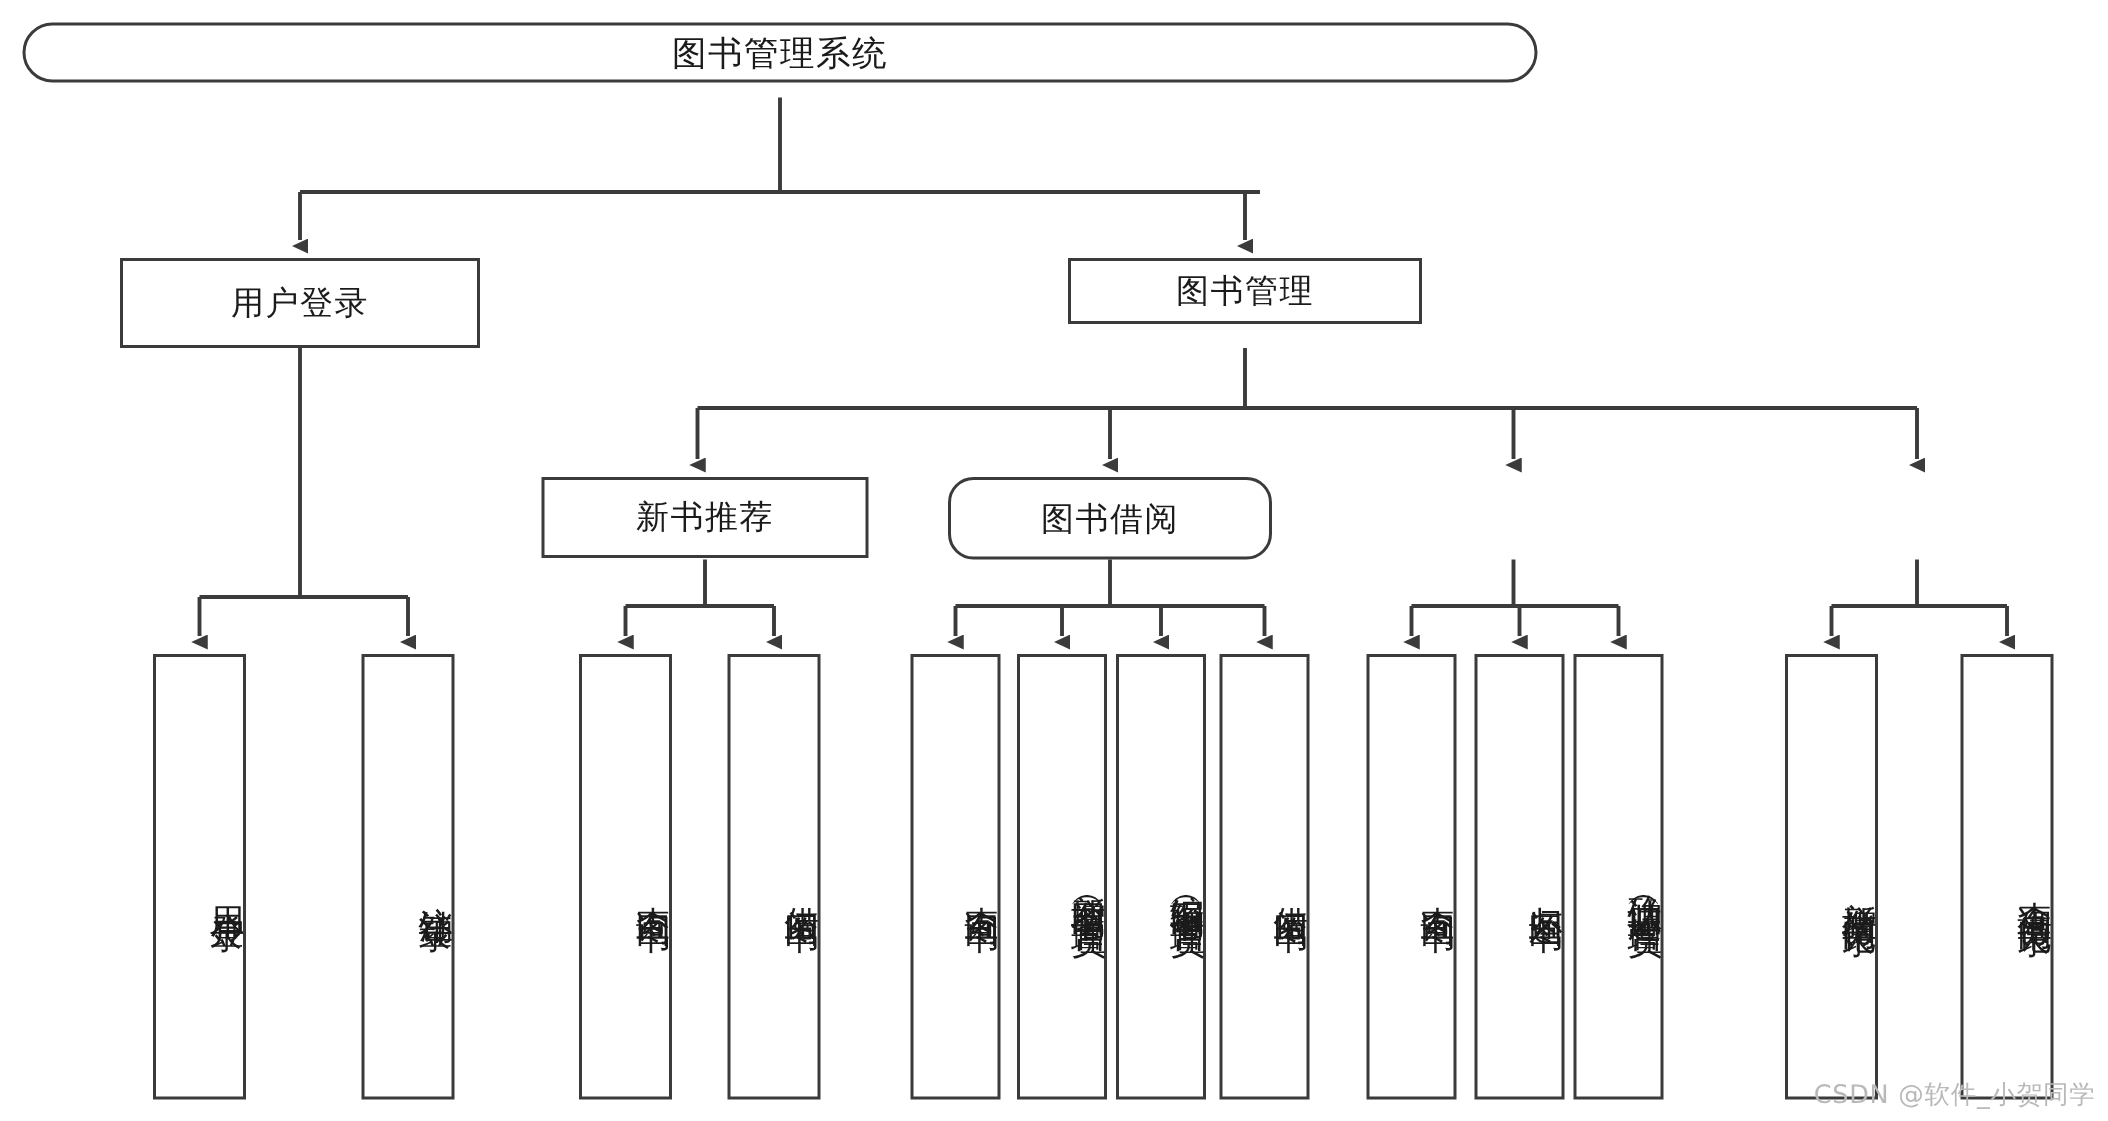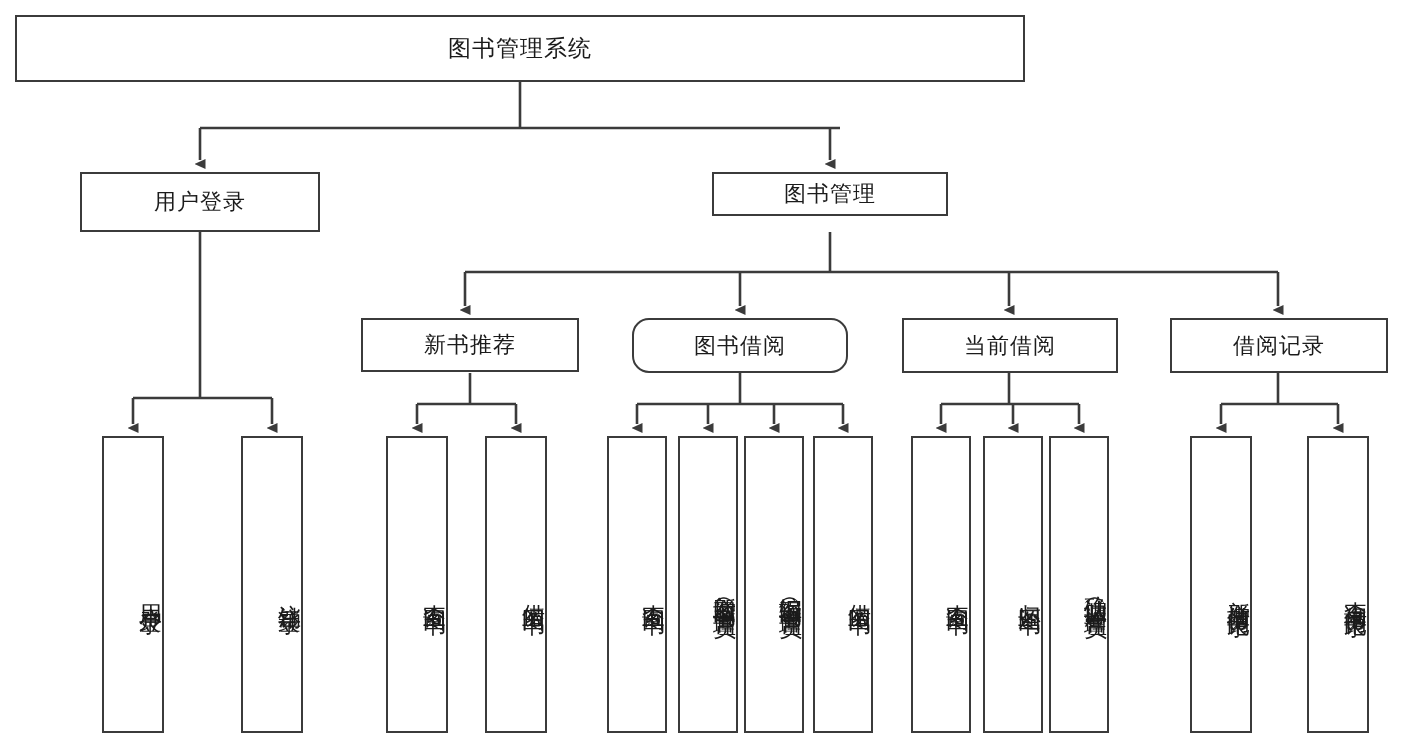--- a/index.html
+++ b/index.html
@@ -116,29 +116,27 @@
       <path d="M1013,404 L1013,424" marker-end="url(#arrow)"></path>
       <path d="M1079,404 L1079,424" marker-end="url(#arrow)"></path>
 
       <path d="M1278,373 L1278,404"></path>
       <path d="M1221,404 L1338,404"></path>
       <path d="M1221,404 L1221,424" marker-end="url(#arrow)"></path>
       <path d="M1338,404 L1338,424" marker-end="url(#arrow)"></path>
     </g>
   </svg>
 
-  <div class="node horiz" id="title-node" style="left: 15px; top: 15px; width: 1010px; height: 67px;">图书管理系统</div>
+  <div class="node horiz" id="title-node" style="left: 15px; top: 15px; width: 1010px; height: 40px; border-radius: 23px;">图书管理系统</div>
 
   <div class="node horiz" style="left: 80px; top: 172px; width: 240px; height: 60px;">用户登录</div>
   <div class="node horiz" style="left: 712px; top: 172px; width: 236px; height: 44px;">图书管理</div>
 
   <div class="node horiz" style="left: 361px; top: 318px; width: 218px; height: 54px;">新书推荐</div>
   <div class="node horiz" style="left: 632px; top: 318px; width: 216px; height: 55px; border-radius: 17px;">图书借阅</div>
-  <div class="node horiz" style="left: 902px; top: 318px; width: 216px; height: 55px;">当前借阅</div>
-  <div class="node horiz" style="left: 1170px; top: 318px; width: 218px; height: 55px;">借阅记录</div>
 
   <div class="node vert" style="left: 102px; top: 436px; width: 62px; height: 297px;">
     <span class="vtext">用户登录</span>
   </div>
   <div class="node vert" style="left: 241px; top: 436px; width: 62px; height: 297px;">
     <span class="vtext">注销登录</span>
   </div>
   <div class="node vert" style="left: 386px; top: 436px; width: 62px; height: 297px;">
     <span class="vtext">查询图书</span>
   </div>
@@ -166,14 +164,15 @@
   <div class="node vert" style="left: 1049px; top: 436px; width: 60px; height: 297px;">
     <span class="vtext">确认归还（管理员）</span>
   </div>
   <div class="node vert" style="left: 1190px; top: 436px; width: 62px; height: 297px;">
     <span class="vtext">新增借阅记录</span>
   </div>
   <div class="node vert" style="left: 1307px; top: 436px; width: 62px; height: 297px;">
     <span class="vtext">查询借阅记录</span>
   </div>
 
+  <div class="watermark">CSDN @软件_小贺同学</div>
 
 </div>
 
 </body></html>

